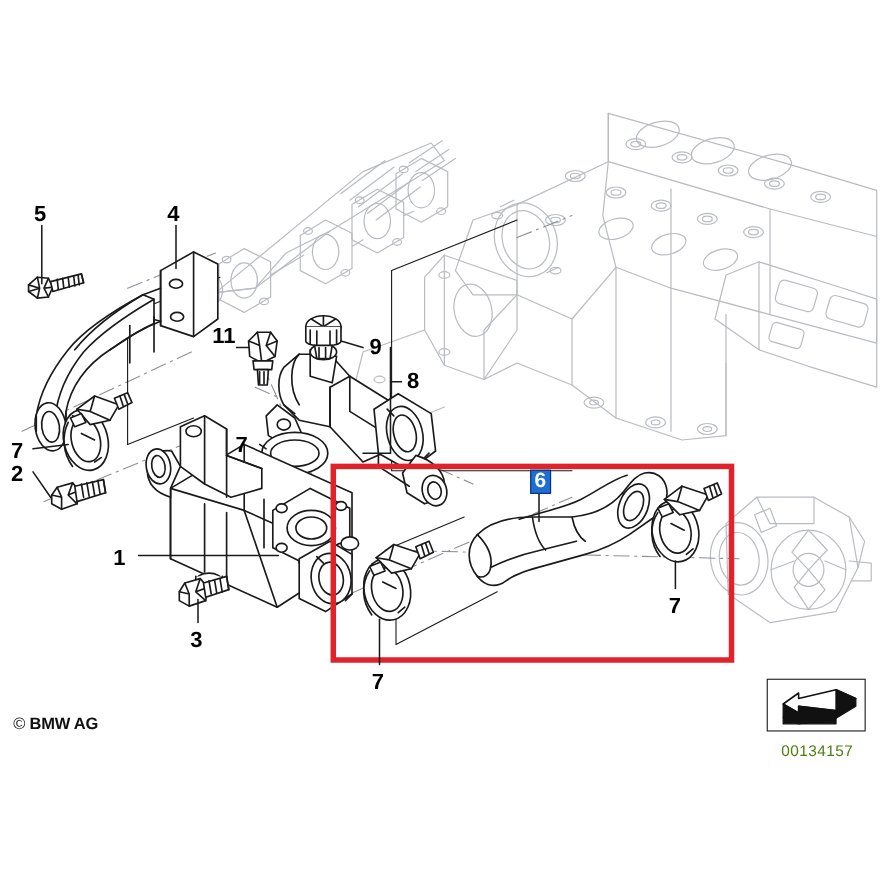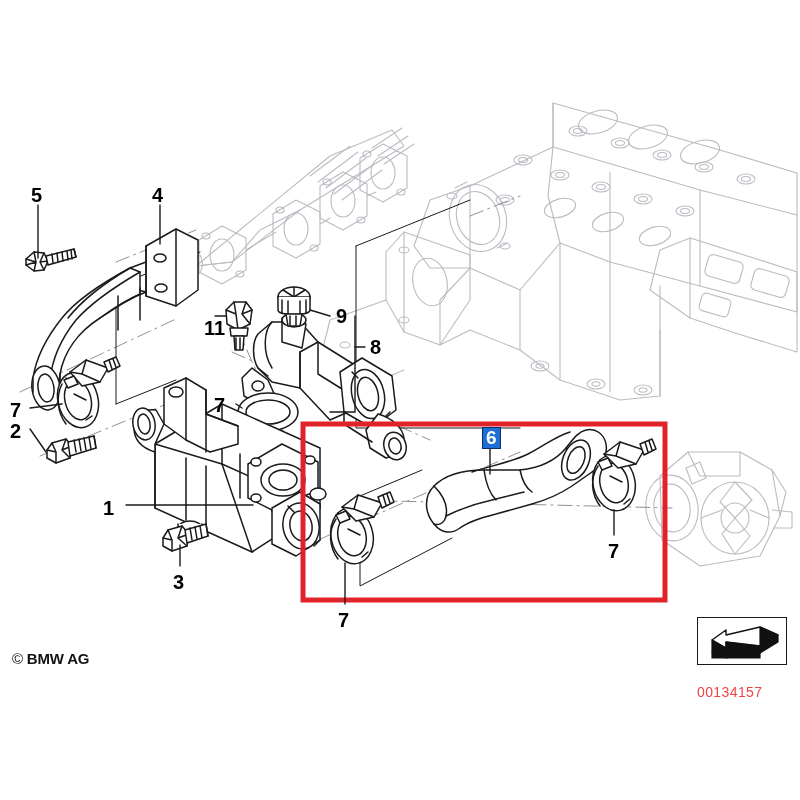--- a/index.html
+++ b/index.html
@@ -41,22 +41,22 @@
   }
   #copyright .cmark{font-size:15px;font-weight:normal;}
 
   
   #idbadge{position:absolute;left:697px;top:617px;width:92px;}
   #idbadge .box{
     width:90px;height:48px;border:1px solid #1a1a1a;background:#fff;
     box-sizing:border-box;position:relative;overflow:hidden;
   }
   #idbadge .num{
-    text-align:left;font-family:"Liberation Sans", sans-serif;
-    font-size:14px;color:#ef4444;margin-top:19px;letter-spacing:0.4px;
+    text-align:center;font-family:"Liberation Sans", sans-serif;
+    font-size:14px;color:#4d7c0f;margin-top:9px;letter-spacing:0.4px;
   }
 </style>
 </head>
 <body>
 
 <div id="stage">
 
   <svg id="art" viewBox="0 0 800 800" xmlns="http://www.w3.org/2000/svg">
     <defs>
       <style>
@@ -468,21 +468,21 @@
       <path class="lead" d="M126 505 L253 505"></path>
       <path class="lead" d="M180 566 L180 545"></path>
       <path class="lead" d="M614 535 L614 510"></path>
       <path class="lead" d="M345 604 L345 563"></path>
     </g>
   </svg>
 
   <div id="callout-layer">
       <div class="callout" style="left: 31px; top: 185px;">5</div>
       <div class="callout" style="left: 152px; top: 185px;">4</div>
-      <div class="callout" style="left: 193px; top: 318px; margin-left: 11px;">11</div>
+      <div class="callout" style="left: 193px; top: 296px;">11</div>
       <div class="callout" style="left: 336px; top: 306px;">9</div>
       <div class="callout" style="left: 370px; top: 337px;">8</div>
       <div class="callout" style="left: 10px; top: 400px;">7</div>
       <div class="callout" style="left: 214px; top: 395px;">7</div>
       <div class="callout" style="left: 10px; top: 421px;">2</div>
       <div class="callout sel" style="left: 482px; top: 427px; background: rgb(29, 111, 214); color: rgb(255, 255, 255);">6</div>
       <div class="callout" style="left: 103px; top: 498px;">1</div>
       <div class="callout" style="left: 173px; top: 572px;">3</div>
       <div class="callout" style="left: 608px; top: 541px;">7</div>
       <div class="callout" style="left: 338px; top: 610px;">7</div>

